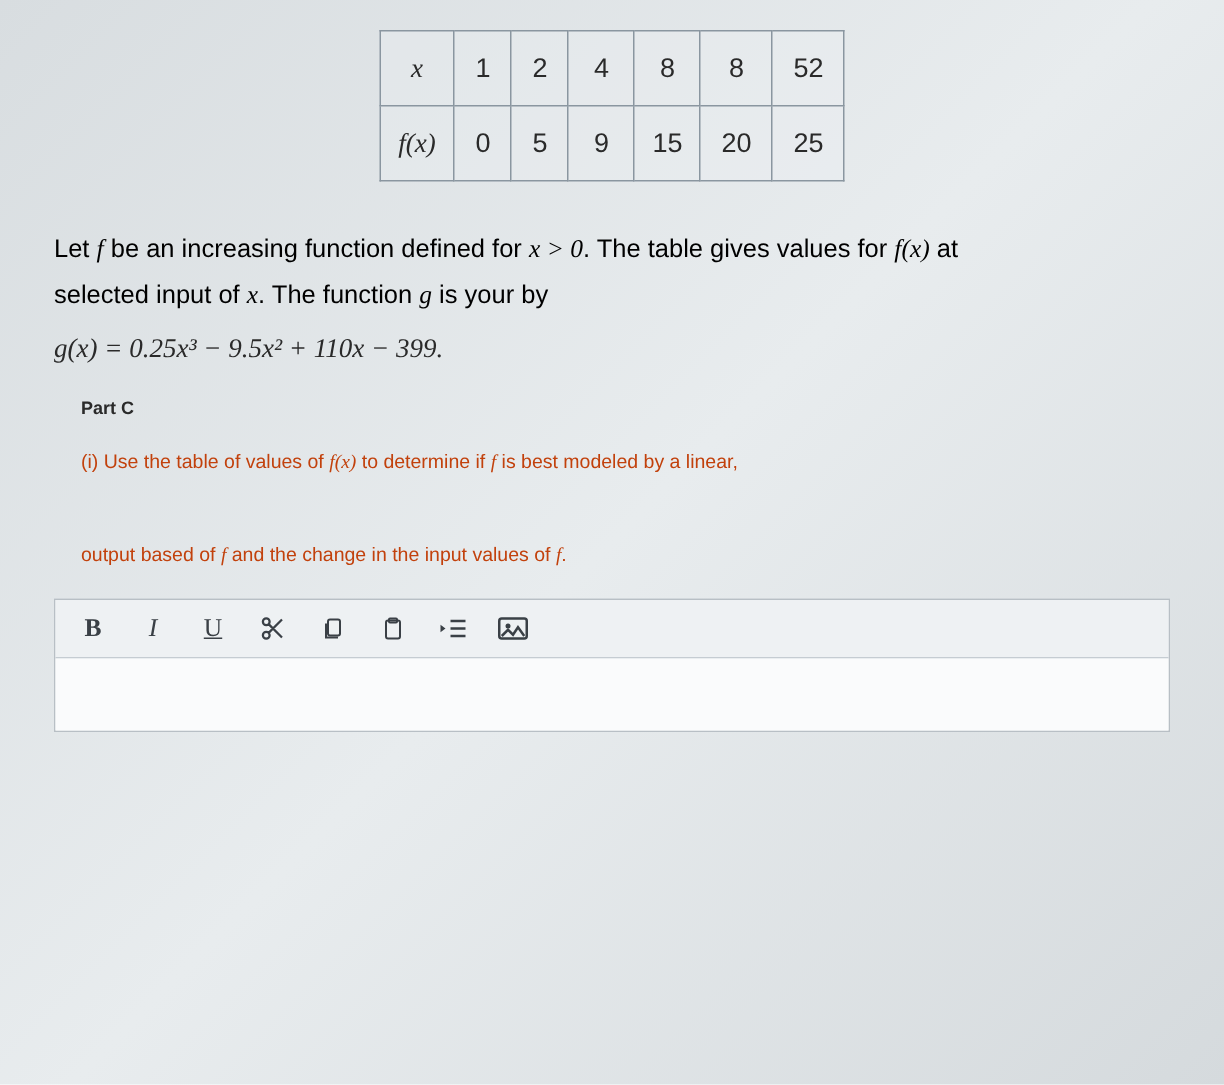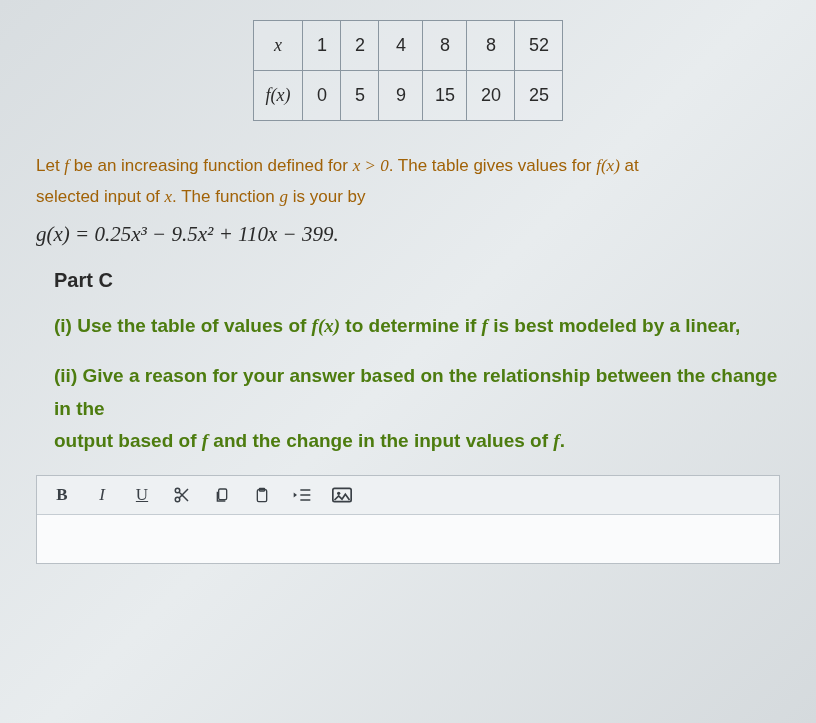--- a/index.html
+++ b/index.html
@@ -30,40 +30,39 @@
   }
   td.wide { min-width: 44px; }
   td.wider { min-width: 48px; }
   .hdr { font-style: italic; font-family: Georgia, 'Times New Roman', serif; }
   .fx { font-style: italic; font-family: Georgia, 'Times New Roman', serif; padding-left: 12px; padding-right: 12px;}
   .content { padding: 0 6px; }
   .para {
     font-size: 17px;
     line-height: 1.8;
     margin-bottom: 10px;
-    color: #a16207;
+    color: #000000;
   }
   .mathit { font-style: italic; font-family: Georgia, 'Times New Roman', serif; }
   .eq {
     font-family: Georgia, 'Times New Roman', serif;
     font-style: italic;
-    font-size: 21px;
+    font-size: 18px;
     margin: 10px 0 22px 0;
   }
   .part-label {
     font-weight: bold;
-    font-size: 20px;
+    font-size: 12px;
     margin: 8px 0 18px 18px;
   }
   .sub {
-    font-size: 19px;
+    font-size: 13px;
     line-height: 1.7;
     margin: 0 0 18px 18px;
-    color: #4d7c0f;
-    font-weight: bold;
+    color: #c2410c;
   }
   .editor {
     margin: 8px 6px 0 6px;
     border: 1px solid #b8bfc5;
     background: #f4f6f8;
   }
   .toolbar {
     display: flex;
     align-items: center;
     gap: 18px;
@@ -127,21 +126,21 @@
 
   <p class="eq">g(x) = 0.25x³ − 9.5x² + 110x − 399.</p>
 
   <p class="part-label">Part C</p>
 
   <p class="sub">
     <span>(i) Use the table of values of </span><span class="mathit">f(x)</span><span> to determine if </span><span class="mathit">f</span><span> is best modeled by a linear,</span><br>
   </p>
 
   <p class="sub">
-    <span>(ii) Give a reason for your answer based on the relationship between the change in the</span><br>
+    <br>
     <span>output based of </span><span class="mathit">f</span><span> and the change in the input values of </span><span class="mathit">f</span><span>.</span>
   </p>
 </div>
 
 <div class="editor">
   <div class="toolbar">
     <div class="tb-btn bold">B</div>
     <div class="tb-btn italic">I</div>
     <div class="tb-btn underline">U</div>
     <div class="tb-btn">

